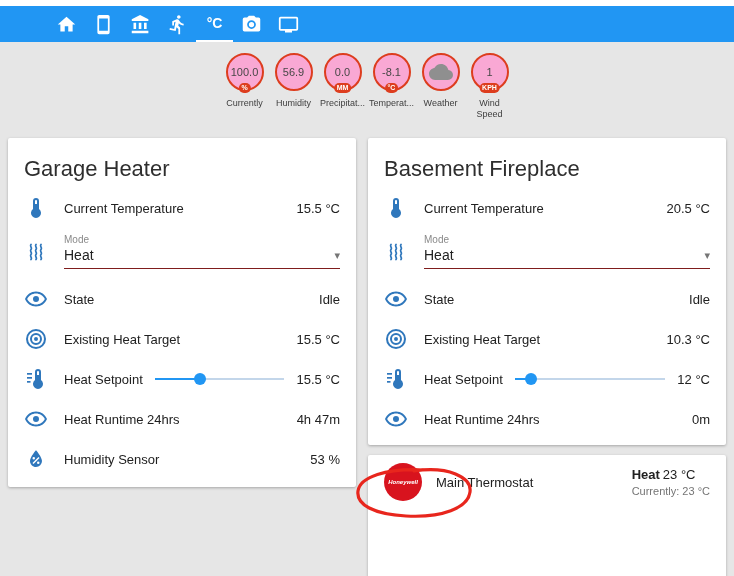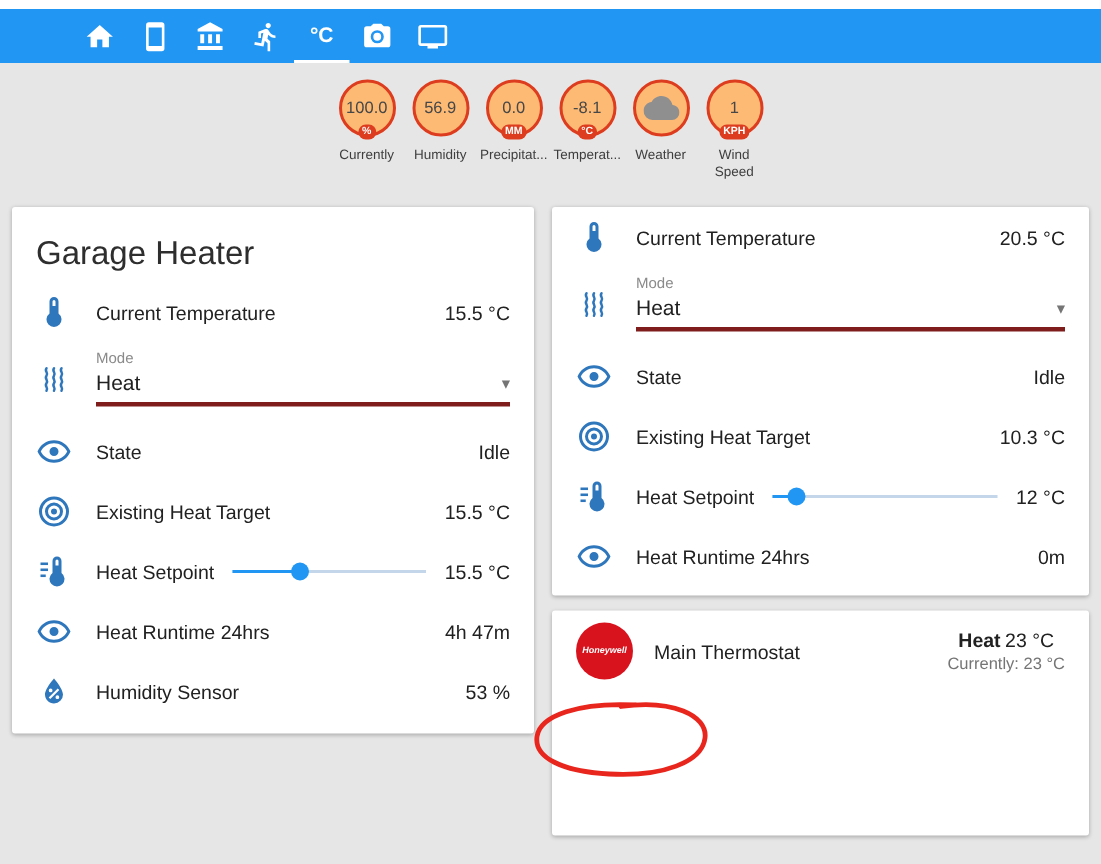--- a/index.html
+++ b/index.html
@@ -9,21 +9,21 @@
   
   .top-strip { height:6px; background:#ffffff; }
   .topnav { height:36px; background:#2196f3; display:flex; align-items:stretch; padding-left:48px; }
   .nav-item { width:37px; display:flex; align-items:center; justify-content:center; cursor:pointer; color:#fff; }
   .nav-item svg { width:21px; height:21px; fill:#ffffff; }
   .nav-item.active { border-bottom:2px solid #ffffff; font-weight:bold; font-size:14px; }
 
   
   .badges-row { height:90px; display:flex; justify-content:center; gap:3px; padding-top:11px; }
   .badge { width:46px; display:flex; flex-direction:column; align-items:center; cursor:pointer; }
-  .badge-circle { width:38px; height:38px; border-radius:50%; background:#fdba74; border:2px solid #dd3d1e;
+  .badge-circle { width:38px; height:38px; border-radius:50%; background:#f9a8d4; border:2px solid #dd3d1e;
     display:flex; align-items:center; justify-content:center; position:relative;text-align:right; }
   .badge-value { font-size:11px; color:#474747; }
   .badge-unit { position:absolute; bottom:-4px; left:50%; transform:translateX(-50%); background:#dd3d1e;
     color:#fff; font-size:7px; font-weight:bold; padding:1px 3px; border-radius:5px; line-height:1.1; white-space:nowrap; }
   .badge-circle svg.cloud { width:24px; height:24px; fill:#8f8f8f; }
   .badge-label { margin-top:7px; font-size:9px; color:#3e3e3e; text-align:center; line-height:1.2; }
 
   
   .content { display:flex; gap:12px; padding:6px 8px; align-items:flex-start; }
   .card { background:#ffffff; border-radius:2px; box-shadow:0 1px 3px rgba(0,0,0,0.28); }
@@ -32,39 +32,39 @@
   .card-right { width:358px; padding-bottom:6px; }
   .card-title { font-size:22px; font-weight:400; color:#2e2e2e; padding:18px 16px 6px; }
 
   .row { display:flex; align-items:center; padding:8px 16px; cursor:pointer; }
   .row-icon { width:24px; height:24px; fill:#2f77bc; flex:0 0 24px; margin-right:16px; }
   .row-label { font-size:13px; color:#212121; }
   .row-value { margin-left:auto; font-size:13px; color:#212121; white-space:nowrap; }
 
   
   .mode-row { padding:6px 16px 10px; }
-  .select-field { flex:1; border-bottom:3px solid #7f1d1d; padding-bottom:5px; cursor:pointer; }
+  .select-field { flex:1; border-bottom:1px solid #7f1d1d; padding-bottom:5px; cursor:pointer; }
   .select-label { font-size:10px; color:#8a8a8a; margin-bottom:2px; }
   .select-value-line { display:flex; align-items:center; font-size:14px; color:#212121; }
   .caret { margin-left:auto; color:#757575; font-size:11px; }
 
   
   .slider { flex:1; height:14px; position:relative; margin:0 12px; cursor:pointer; }
   .slider-track { position:absolute; top:6px; left:0; right:0; height:2px; background:#c3d6ea; }
   .slider-fill { position:absolute; top:6px; left:0; height:2px; background:#2196f3; width:0; }
   .slider-thumb { position:absolute; top:1px; width:12px; height:12px; border-radius:50%; background:#2196f3;
     transform:translateX(-6px); left:0; }
 
   
   .climate-card { width:358px; height:150px; }
   .climate-row { display:flex; align-items:center; padding:8px 16px 16px; cursor:pointer; }
   .honeywell-logo { width:38px; height:38px; border-radius:50%; background:#d8131e; color:#fff;
     display:flex; align-items:center; justify-content:center; font-size:6px; font-style:italic; font-weight:bold;
     flex:0 0 38px; margin-right:14px; }
-  .climate-state { margin-left:auto; text-align:center; }
+  .climate-state { margin-left:auto; text-align:left; }
   .climate-state-line1 { font-size:13px; color:#212121; }
   .climate-state-line1 .bold { font-weight:bold; margin-right:3px; }
   .climate-state-line2 { font-size:11px; color:#757575; margin-top:3px; }
 
   
   .annotation { position:absolute; left:350px; top:464px; width:128px; height:58px; pointer-events:none; }
 </style>
 </head>
 <body>
 
@@ -268,20 +268,21 @@
           <use href="#i-water-percent"></use>
         </svg>
       <span class="row-label">Humidity Sensor</span>
       <span class="row-value">53 %</span>
     </div>
   </div>
 
   <div class="right-col">
 
     <div class="card card-right">
+      <h2 class="card-title">Basement Fireplace</h2>
 
       <div class="row">
         <svg class="row-icon">
             <use href="#i-thermometer"></use>
           </svg>
         <span class="row-label">Current Temperature</span>
         <span class="row-value">20.5 °C</span>
       </div>
 
       <div class="row mode-row">

